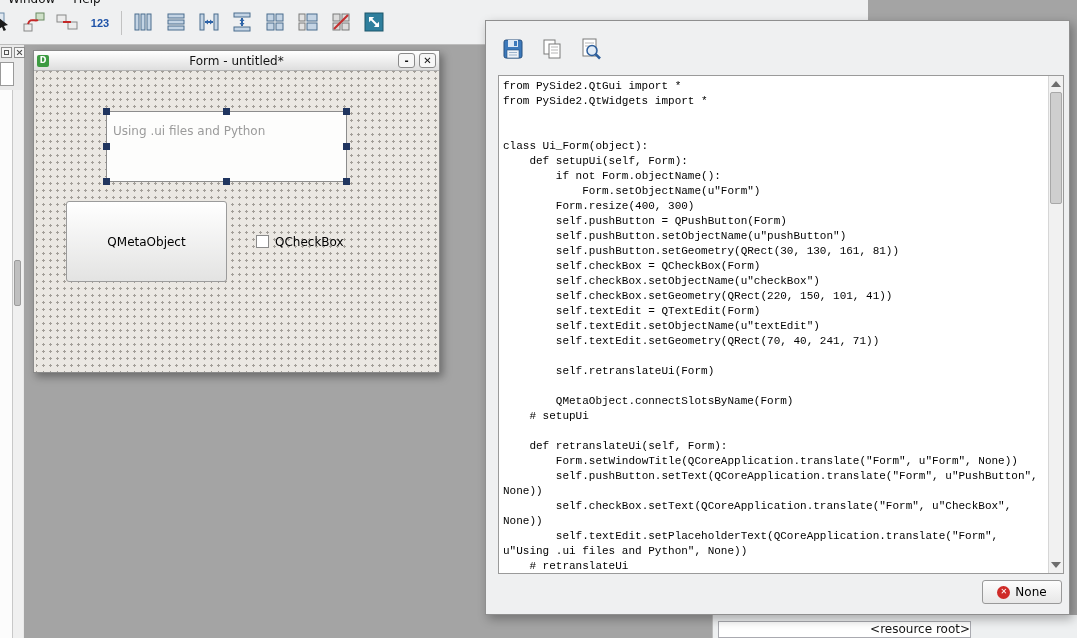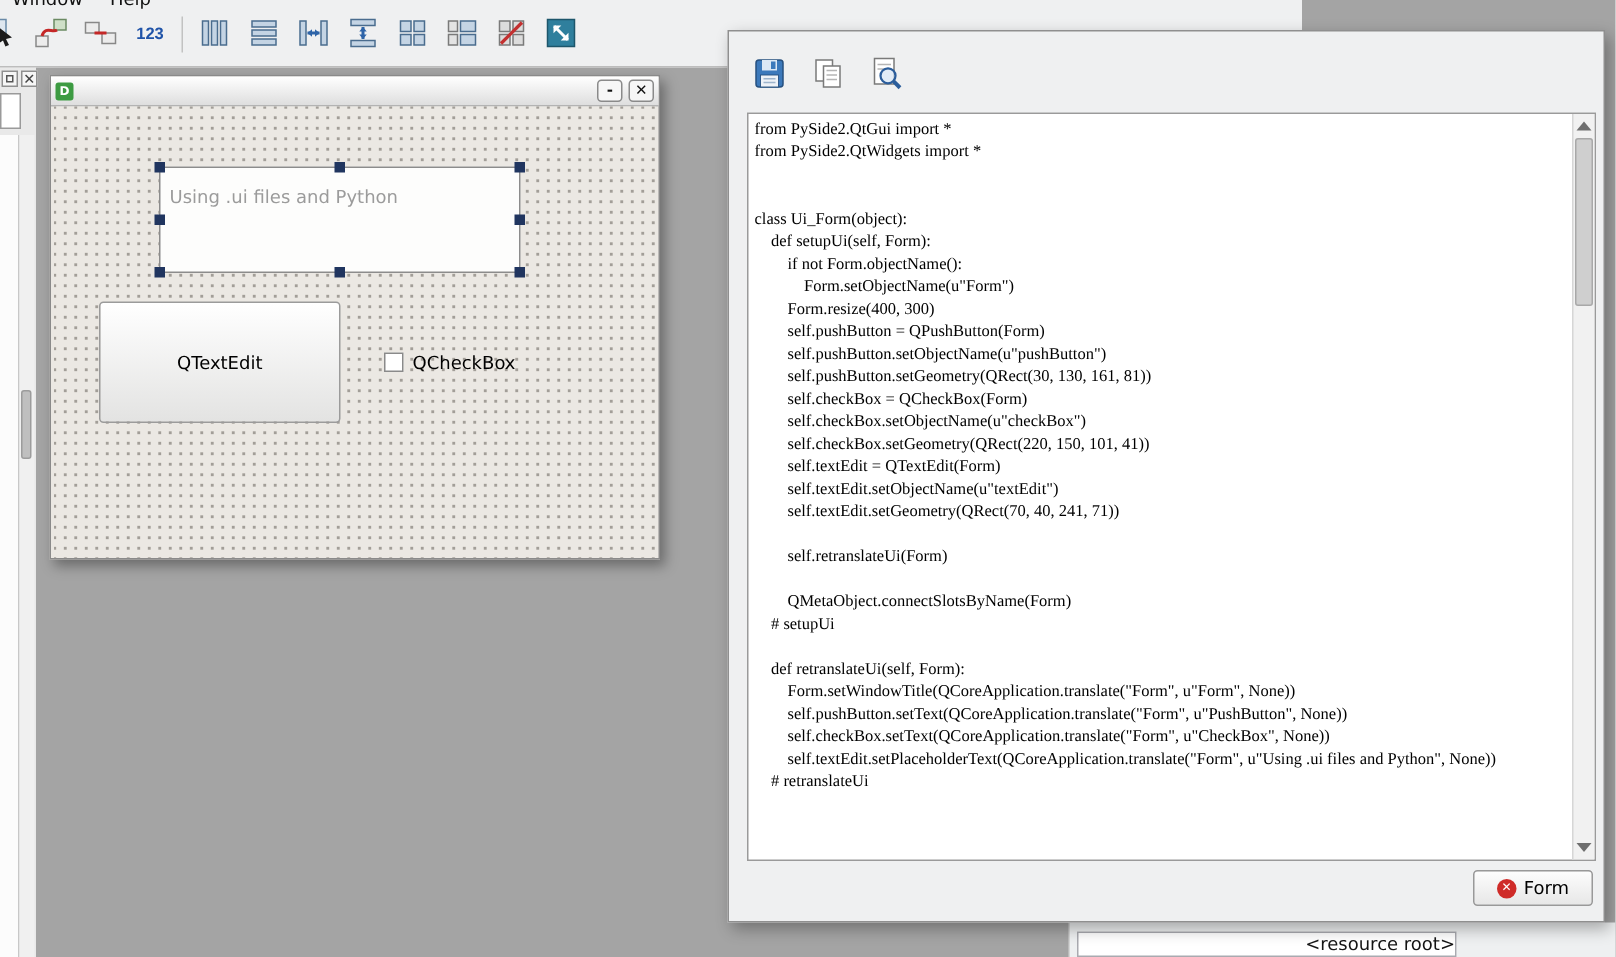--- a/index.html
+++ b/index.html
@@ -47,21 +47,21 @@
 
   .qpushbutton { position:absolute; left:30px; top:130px; width:161px; height:81px; background:linear-gradient(#ffffff,#e3e3e2); border:1px solid #9b9b9b; border-radius:3px; font-size:12px; color:#000; display:flex; align-items:center; justify-content:center; font-family:inherit; }
   .qcheckbox { position:absolute; left:220px; top:150px; width:101px; height:41px; display:flex; align-items:center; font-size:12px; color:#000; }
   .cb-box { width:13px; height:13px; background:#fff; border:1px solid #8a8a8a; margin-right:6px; flex:none; }
 
   
   .code-dialog { position:absolute; left:485px; top:20px; width:585px; height:595px; background:#eff0f1; border:1px solid #8f8f8f; box-shadow:3px 4px 10px rgba(0,0,0,.3); }
   .cd-toolbar { position:absolute; left:12px; top:14px; display:flex; gap:9px; }
   .cd-tbtn { width:30px; height:30px; border:none; background:transparent; display:flex; align-items:center; justify-content:center; }
   .cd-code { position:absolute; left:12px; top:54px; width:566px; height:499px; background:#fff; border:1px solid #9a9a9a; overflow:hidden; }
-  .cd-code pre { margin:0; padding:3px 4px; width:547px; font-family:Liberation Serif, serif; font-size:11px; line-height:15px; white-space:pre-wrap; word-wrap:break-word; color:#000; }
+  .cd-code pre { margin:0; padding:3px 4px; width:547px; font-family:Liberation Mono, monospace; font-size:11px; line-height:15px; white-space:pre-wrap; word-wrap:break-word; color:#000; }
   .vsb { position:absolute; right:0; top:0; width:15px; height:497px; background:#f1f1f1; border-left:1px solid #d6d6d6; }
   .vsb-up,.vsb-down { position:absolute; left:2px; width:0; height:0; border-left:5px solid transparent; border-right:5px solid transparent; }
   .vsb-up { top:5px; border-bottom:6px solid #6e6e6e; }
   .vsb-down { bottom:5px; border-top:6px solid #6e6e6e; }
   .vsb-thumb { position:absolute; left:1px; top:16px; width:12px; height:112px; background:#cfcfcf; border:1px solid #a8a8a8; border-radius:2px; }
   .close-btn { position:absolute; right:7px; bottom:10px; width:80px; height:24px; background:linear-gradient(#fdfdfd,#e7e7e7); border:1px solid #999; border-radius:3px; display:flex; align-items:center; justify-content:center; gap:5px; font-size:12px; color:#000; font-family:inherit; }
   .close-ico { width:13px; height:13px; border-radius:50%; background:#cf2b28; color:#fff; font-size:8px; font-weight:bold; display:flex; align-items:center; justify-content:center; line-height:1; flex:none; }
 
   
   .resource-panel { position:absolute; left:712px; top:615px; width:365px; height:23px; background:#eef0f1; border-left:1px solid #bcbcbc; }
@@ -181,38 +181,39 @@
     <div class="filter-box"></div>
     <div class="wb-list"></div>
     <div class="left-scroll">
       <div class="left-thumb"></div>
     </div>
   </div>
 
   <div class="form-window">
     <div class="fw-titlebar">
       <span class="fw-icon">D</span>
+      <span class="fw-title">Form - untitled*</span>
       <span class="fw-btns">
         <span class="fw-btn">-</span>
         <span class="fw-btn">✕</span>
       </span>
     </div>
     <div class="fw-canvas">
       <div class="qtextedit">
         <span>Using .ui files and Python</span>
         <span class="handle h-tl"></span>
         <span class="handle h-tm"></span>
         <span class="handle h-tr"></span>
         <span class="handle h-ml"></span>
         <span class="handle h-mr"></span>
         <span class="handle h-bl"></span>
         <span class="handle h-bm"></span>
         <span class="handle h-br"></span>
       </div>
-      <button class="qpushbutton">QTextEdit</button>
+      <button class="qpushbutton">QMetaObject</button>
       <div class="qcheckbox">
         <span class="cb-box"></span>
         <span>QCheckBox</span>
       </div>
     </div>
   </div>
 
   <div class="resource-panel">
     <div class="resource-box">
       <span class="resource-label">&lt;resource root&gt;</span>
@@ -282,17 +283,17 @@
         self.textEdit.setPlaceholderText(QCoreApplication.translate("Form", u"Using .ui files and Python", None))
     # retranslateUi</pre>
       <div class="vsb">
         <div class="vsb-up"></div>
         <div class="vsb-thumb"></div>
         <div class="vsb-down"></div>
       </div>
     </div>
     <button class="close-btn">
       <span class="close-ico">✕</span>
-      <span>Form</span>
+      <span>None</span>
     </button>
   </div>
 
 </div>
 
 </body></html>

